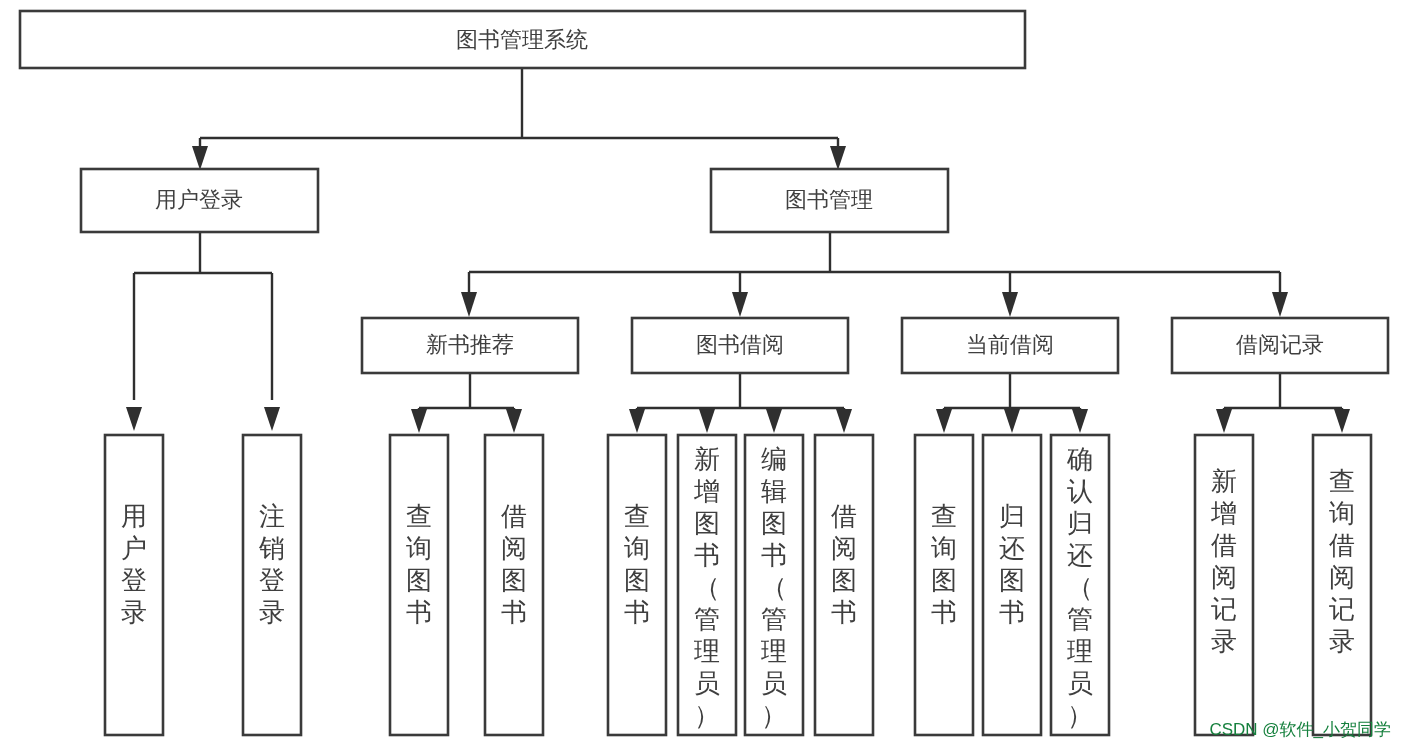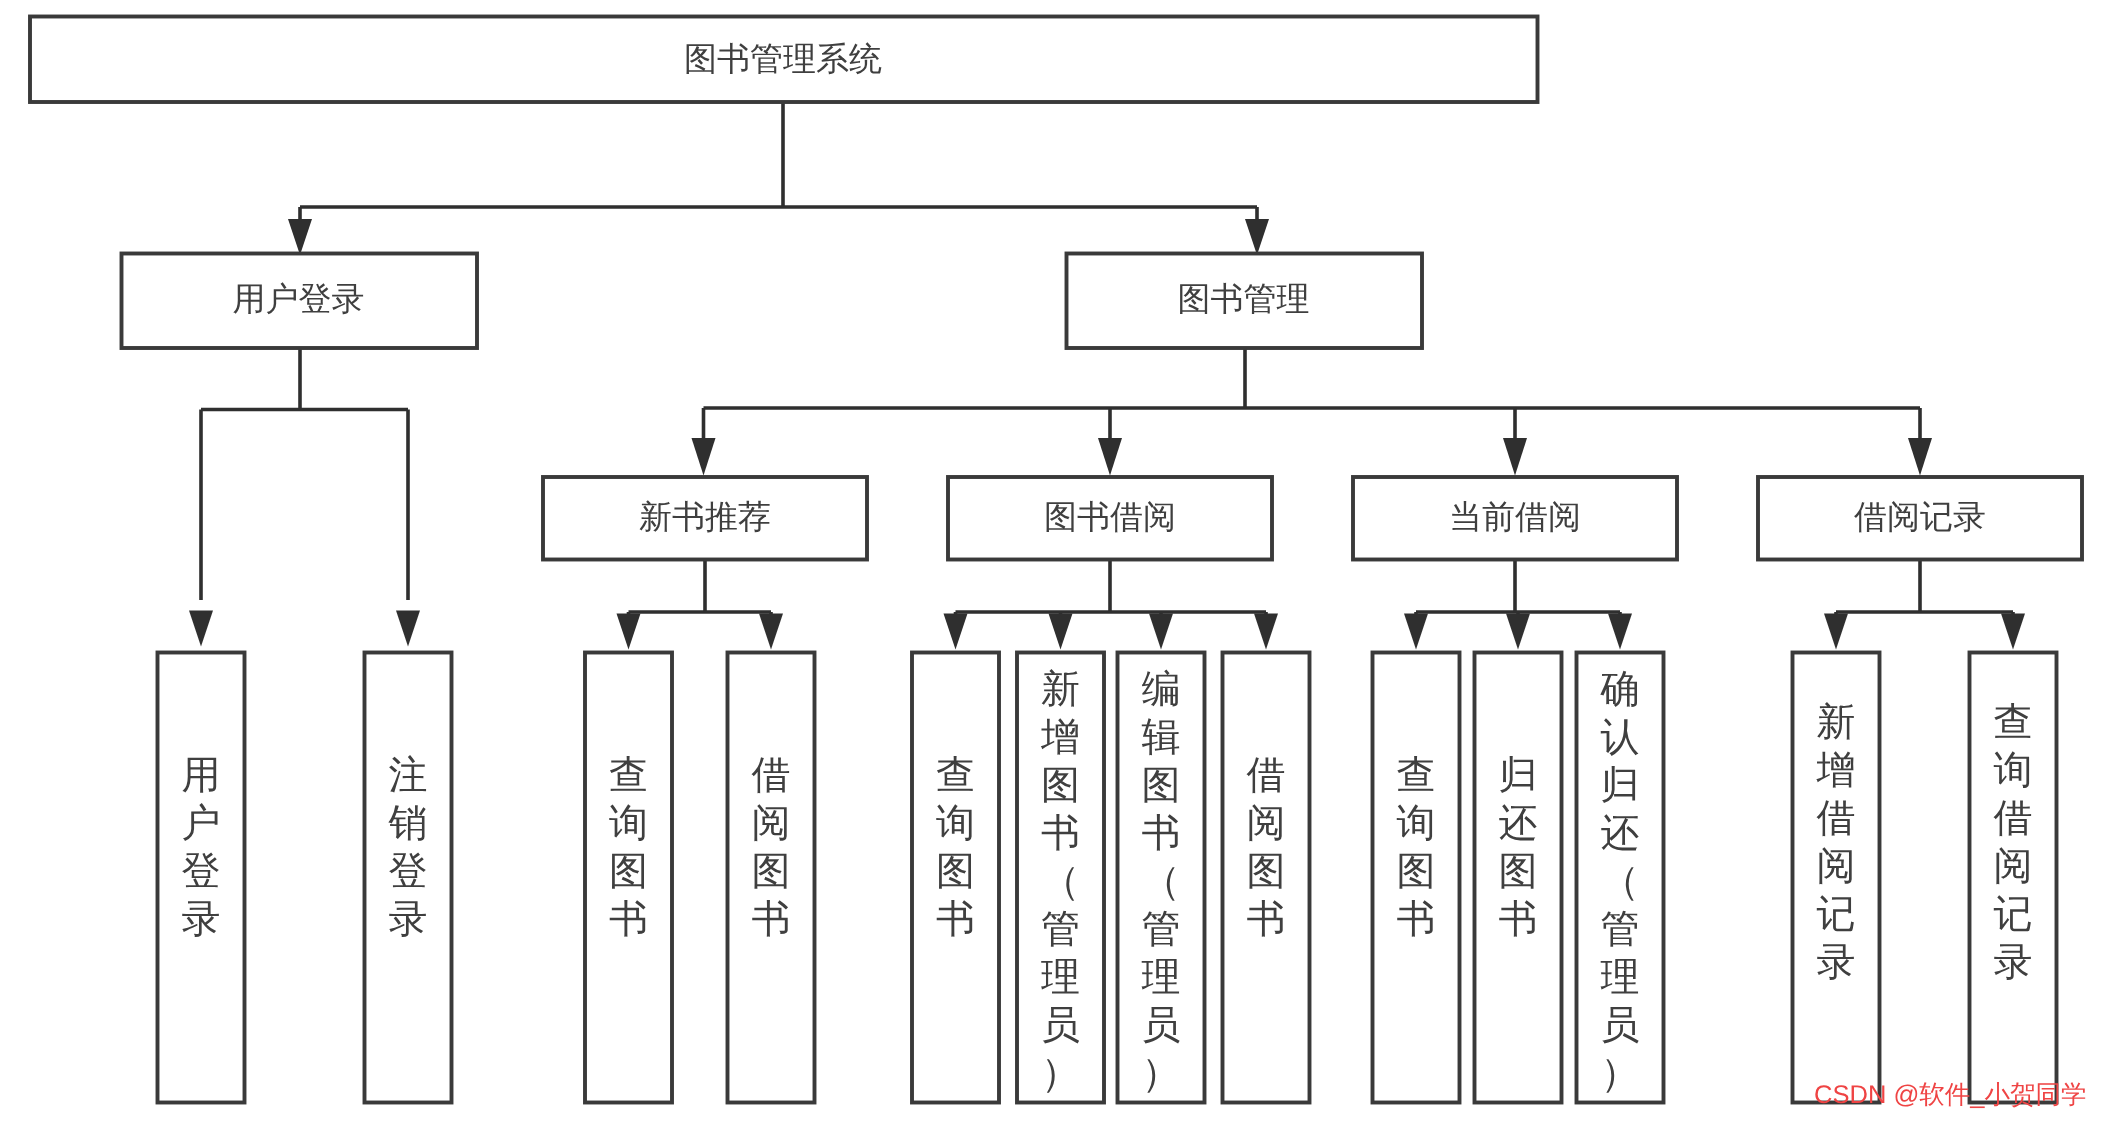--- a/index.html
+++ b/index.html
@@ -43,21 +43,21 @@
     fill: none;
   }
   .arrow-head {
     fill: #2f2f2f;
     stroke: none;
   }
   .watermark {
     position: absolute;
     right: 14px;
     bottom: 6px;
-    color: #ef4444;
+    color: #15803d;
     font-size: 17px;
     font-family: "Liberation Sans", "DejaVu Sans", sans-serif;
     white-space: nowrap;
     pointer-events: none;
   }
 </style>
 </head>
 <body>
 
 <svg id="diagram" viewBox="0 0 1405 747" xmlns="http://www.w3.org/2000/svg">

